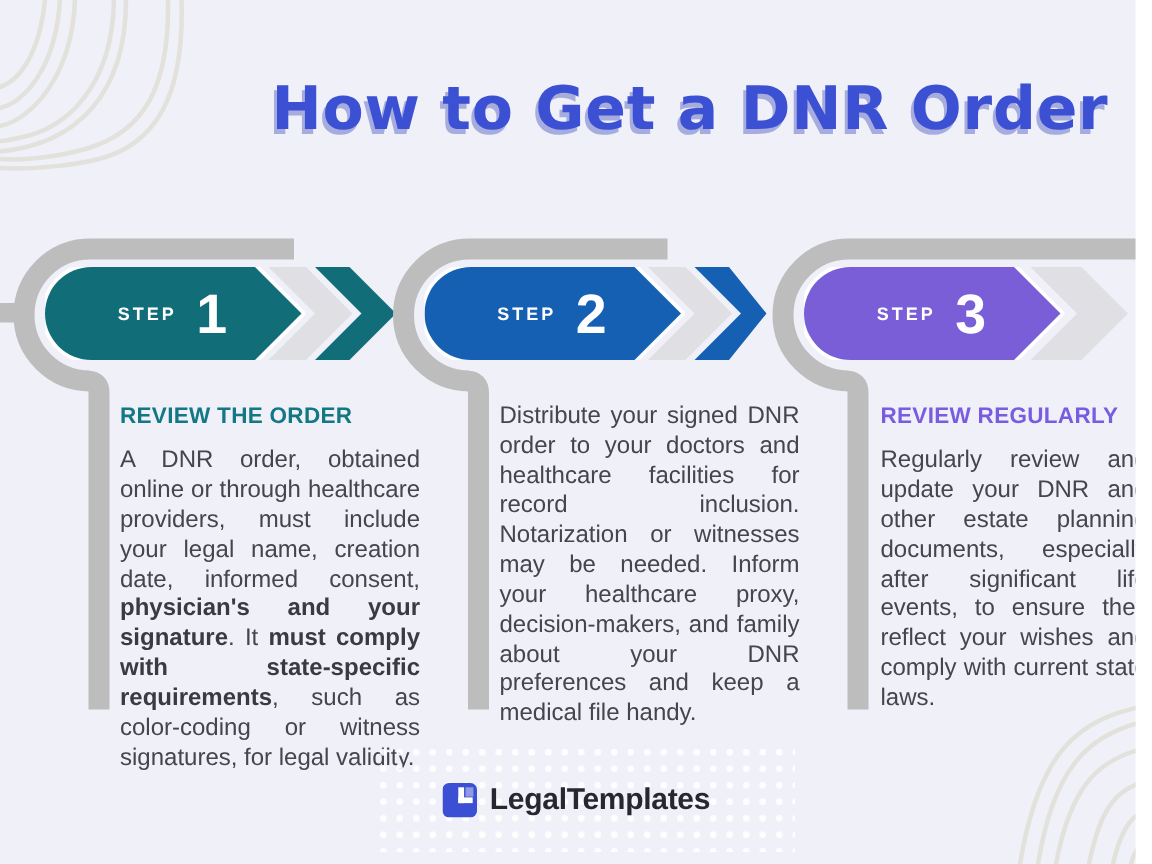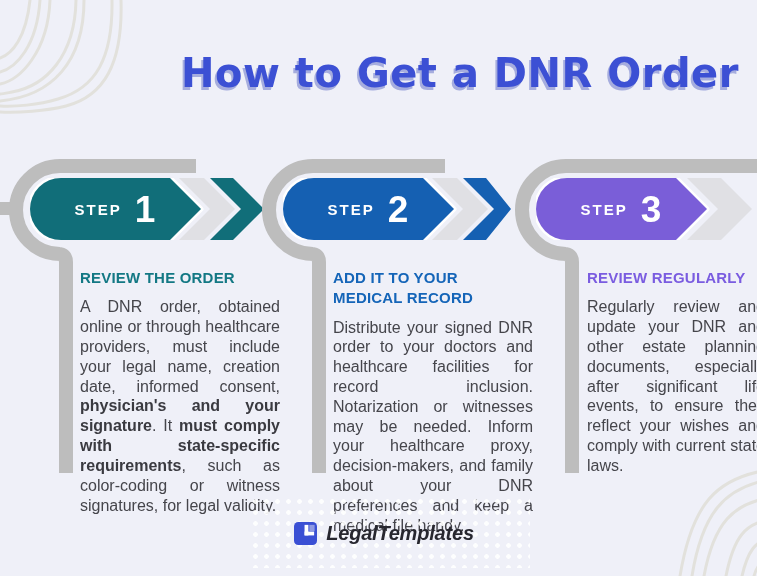--- a/index.html
+++ b/index.html
@@ -20,39 +20,39 @@
   
   .arc{position:absolute;top:148px;}
   .arc path{fill:none;stroke:#bdbdbd;stroke-width:14;}
   .edge-stub{position:absolute;left:0;top:202px;width:12px;height:13px;background:#bdbdbd;}
   
   .badge{position:absolute;top:178px;width:240px;height:62px;}
   .badge-text{
     position:absolute;top:178px;height:62px;width:170px;
     display:flex;align-items:center;justify-content:center;gap:13px;color:#fff;
   }
-  .badge-text .step-word{font-size:15px;font-weight:bold;letter-spacing:2px;}
+  .badge-text .step-word{font-size:12px;font-weight:bold;letter-spacing:2px;}
   .badge-text .step-num{font-size:37px;font-weight:bold;line-height:1;}
   
   .col{position:absolute;top:268px;}
   .col h3{margin:0 0 9px 0;font-size:15px;font-weight:bold;letter-spacing:.2px;
           line-height:1.35;white-space:pre-line;}
   .col .body{font-size:16px;line-height:1.24;color:#45454b;text-align:justify;}
   .col .body .b{font-weight:bold;color:#3a3a40;}
   
   .dots{
     position:absolute;left:250px;top:496px;width:280px;height:72px;
     background-image:radial-gradient(circle,rgba(255,255,255,.9) 2px,rgba(255,255,255,0) 2.6px);
     background-size:11px 11px;
   }
   .footer{
     position:absolute;left:0;top:516px;width:768px;height:34px;
     display:flex;align-items:center;justify-content:center;gap:9px;
   }
-  .logo-text{font-size:20px;font-weight:bold;color:#27272f;letter-spacing:-.2px;font-style:italic;}
+  .logo-text{font-size:20px;font-weight:bold;color:#27272f;letter-spacing:-.2px;}
 </style>
 </head>
 <body>
 
 <div class="canvas">
 
   <svg class="swirl" style="left:0;top:0" width="215" height="195" viewBox="0 0 215 195">
     <path d="M30 0 C26 38 12 54 0 58"></path>
     <path d="M40 0 C37 46 16 68 0 72"></path>
     <path d="M50 0 C48 52 20 80 0 84"></path>
@@ -97,22 +97,20 @@
   <svg class="badge" style="left:283px" width="240" height="62" viewBox="0 0 240 62">
     <path d="M31 0 H140 L171 31 L140 62 H31 A31 31 0 0 1 31 0 Z" stroke="#ffffff" stroke-width="5" paint-order="stroke" stroke-linejoin="round" fill="#1560b2"></path>
     <path d="M149 0 L180 31 L149 62 L174 62 L205 31 L174 0 Z" fill="#e0e0e4"></path>
     <path d="M180 0 L211 31 L180 62 L203 62 L228 31 L203 0 Z" fill="#1560b2"></path>
   </svg>
   <div class="badge-text" style="left:283px">
     <span class="step-word">STEP</span>
     <span class="step-num">2</span>
   </div>
   <div class="col" style="left:333px;width:200px">
-    <h3 style="color: rgb(21, 101, 184);">ADD IT TO YOUR
-MEDICAL RECORD</h3>
     <div class="body"><span>Distribute your signed DNR order to your doctors and healthcare facilities for record inclusion. Notarization or witnesses may be needed. Inform your healthcare proxy, decision-makers, and family about your DNR preferences and keep a medical file handy.</span></div>
   </div>
 
   <svg class="arc" style="left:506px" width="262" height="330" viewBox="0 0 262 330">
     <path d="M262 18 L60 18 A44 44 0 0 0 60 106 L58 106 Q66 106 66 114 L66 325"></path>
   </svg>
   <svg class="badge" style="left:536px" width="240" height="62" viewBox="0 0 240 62">
     <path d="M151 0 L182 31 L151 62 L185 62 L216 31 L185 0 Z" fill="#e0e0e4"></path>
     <path d="M31 0 H140 L171 31 L140 62 H31 A31 31 0 0 1 31 0 Z" stroke="#ffffff" stroke-width="5" paint-order="stroke" stroke-linejoin="round" fill="#7a5ed8"></path>
   </svg>

